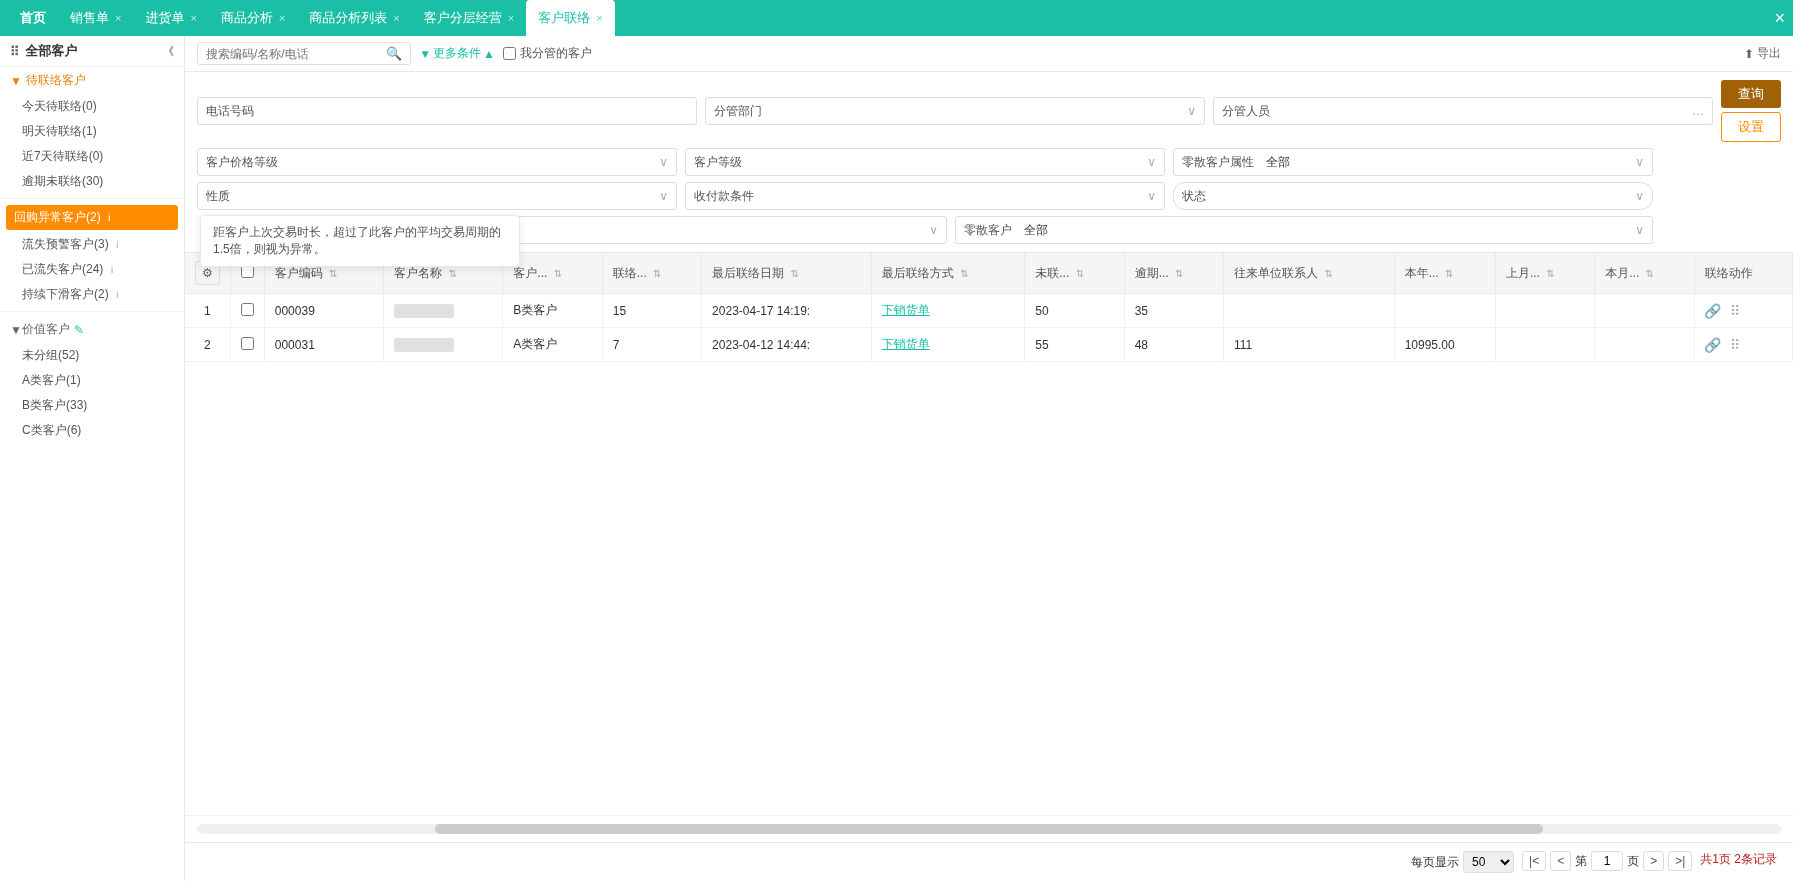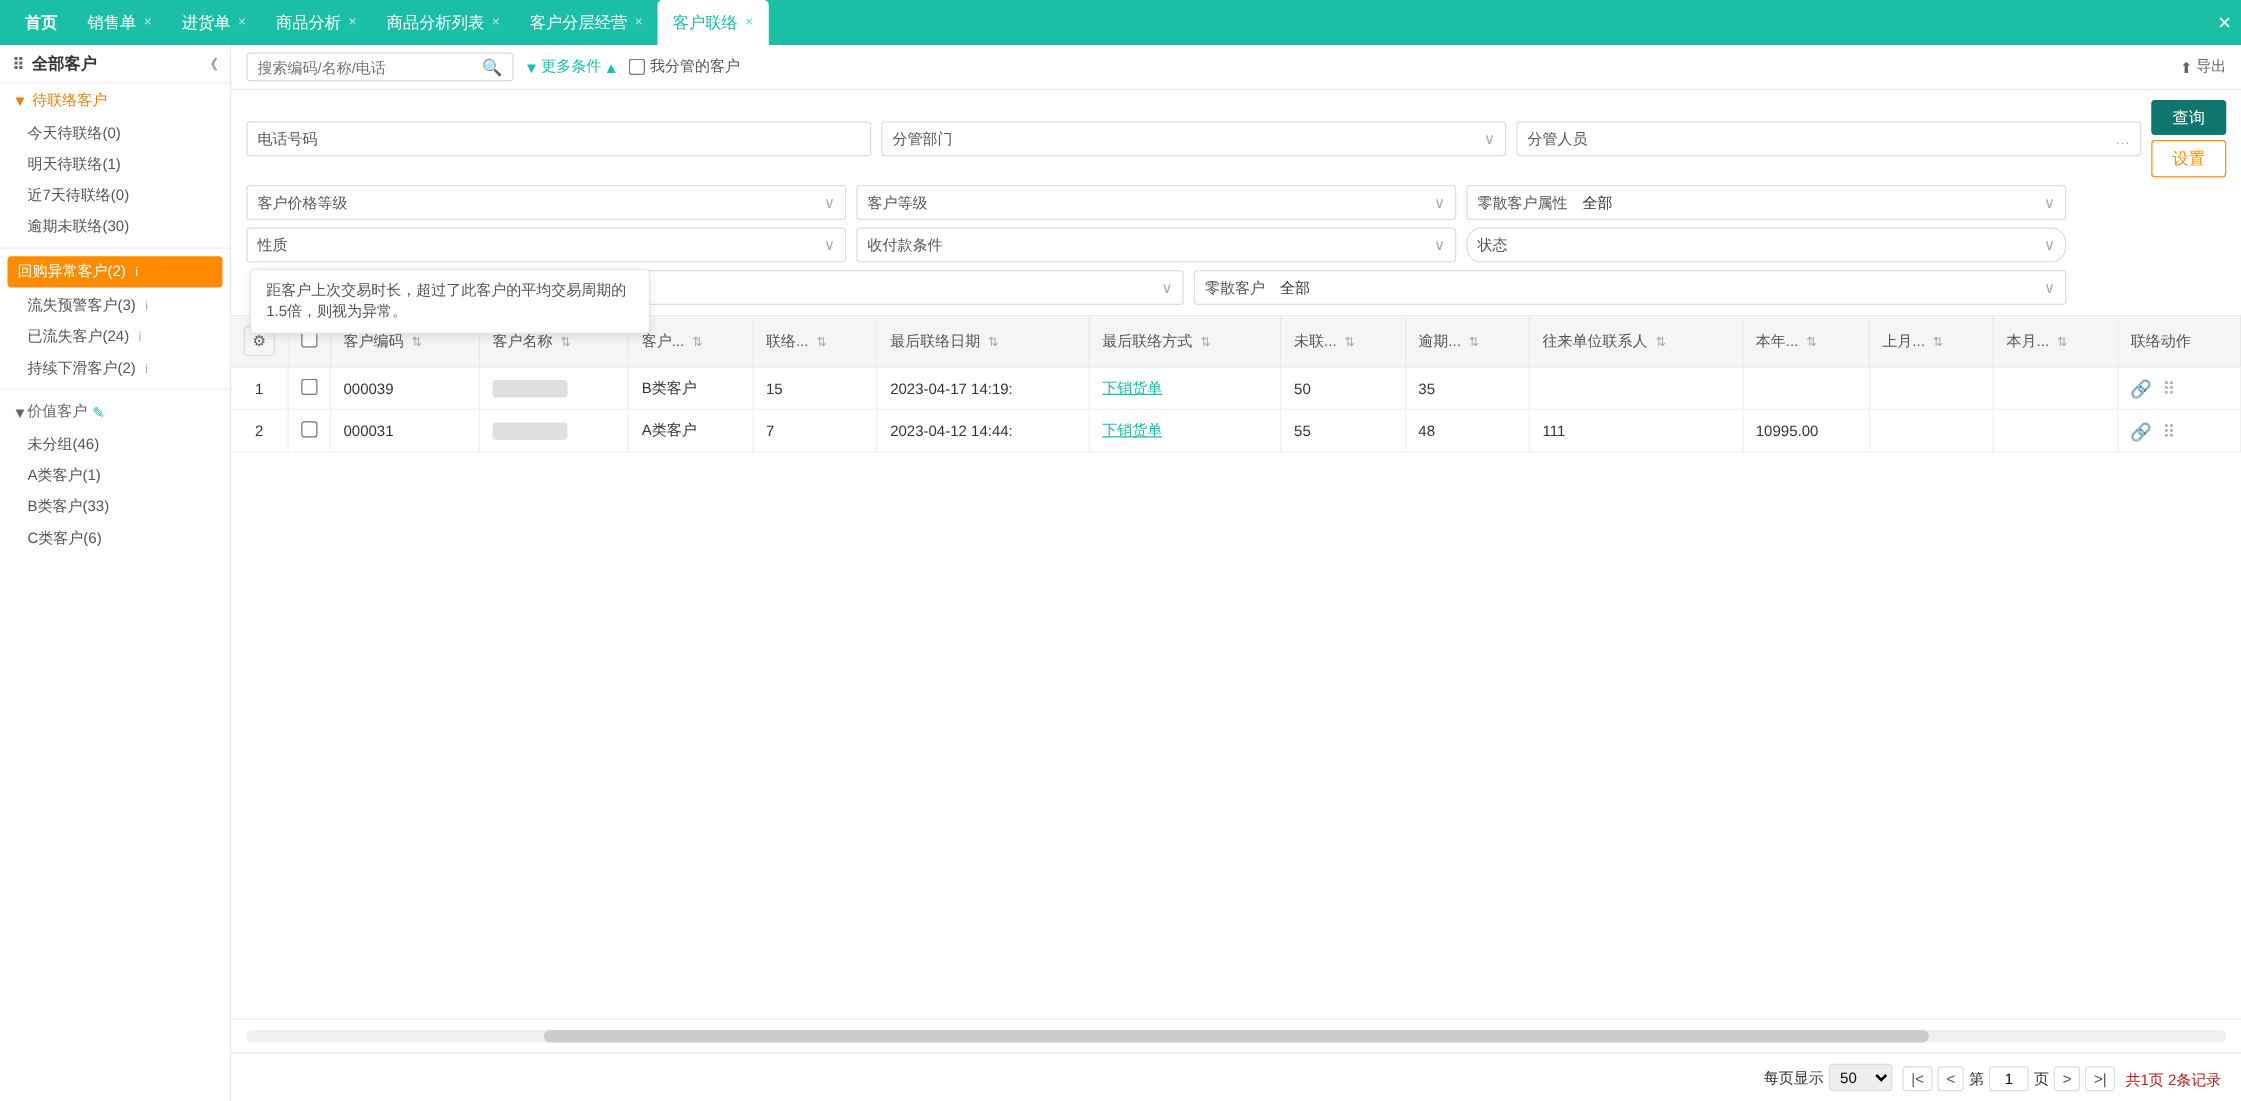--- a/index.html
+++ b/index.html
@@ -108,21 +108,21 @@
     }
     .adv-filter-row:last-child { margin-bottom: 0; }
     .filter-field {
       display: flex; align-items: center; flex: 1; border: 1px solid #ddd;
       border-radius: 3px; padding: 4px 8px; background: #fff; min-height: 28px;
       font-size: 12px; color: #999; cursor: pointer; gap: 4px;
     }
     .filter-field .field-label { color: #555; margin-right: 4px; }
     .filter-field .field-arrow { margin-left: auto; color: #aaa; }
     .btn-query {
-      background: #0f766e; color: #fff; border: none; border-radius: 3px;
+      background: #a16207; color: #fff; border: none; border-radius: 3px;
       padding: 5px 16px; cursor: pointer; font-size: 13px; white-space: nowrap;
     }
     .btn-set {
       background: #fff; color: #ff8c00; border: 1px solid #ff8c00; border-radius: 3px;
       padding: 5px 16px; cursor: pointer; font-size: 13px; white-space: nowrap;
     }
     .btn-col { display: flex; flex-direction: column; gap: 4px; }
 
     
     .tooltip-box {
@@ -152,21 +152,21 @@
       padding: 8px 10px; color: #333; border-right: 1px solid #f0f0f0;
       white-space: nowrap;
     }
     table tbody td.link-cell { color: #1abfa5; cursor: pointer; text-decoration: underline; }
     table .action-icons { display: flex; gap: 8px; }
     table .action-icon { color: #aaa; cursor: pointer; font-size: 14px; }
 
     
     .pagination {
       background: #fff; border-top: 1px solid #e8e8e8;
-      padding: 8px 16px; display: flex; align-items: flex-end; justify-content: flex-end;
+      padding: 8px 16px; display: flex; align-items: flex-start; justify-content: flex-end;
       gap: 8px; font-size: 12px;
     }
     .pagination .per-page { display: flex; align-items: center; gap: 4px; }
     .pagination select {
       border: 1px solid #ddd; border-radius: 3px; padding: 2px 4px; font-size: 12px;
     }
     .pagination .page-nav { display: flex; align-items: center; gap: 4px; }
     .pagination .page-btn {
       border: 1px solid #ddd; background: #fff; border-radius: 3px;
       padding: 2px 6px; cursor: pointer; color: #555; font-size: 12px;
@@ -270,21 +270,21 @@
       <span style="margin-left:4px; color:#aaa; font-size:10px;">ℹ</span>
     </div>
 
     <hr class="sidebar-divider">
 
     <div class="sidebar-group2-title">
       <span class="arrow">▼</span>
       <span>价值客户</span>
       <span style="margin-left:4px; cursor:pointer; color:#1abfa5;">✎</span>
     </div>
-    <div class="sidebar-item">未分组(46)</div>
+    <div class="sidebar-item">未分组(52)</div>
     <div class="sidebar-item">A类客户(1)</div>
     <div class="sidebar-item">B类客户(33)</div>
     <div class="sidebar-item">C类客户(6)</div>
   </div>
 
   <div class="content-area">
 
     <div class="filter-toolbar">
       <div class="search-input-wrap">
         <input type="text" style="font-size: 12px; width: 180px;" placeholder="搜索编码/名称/电话">

